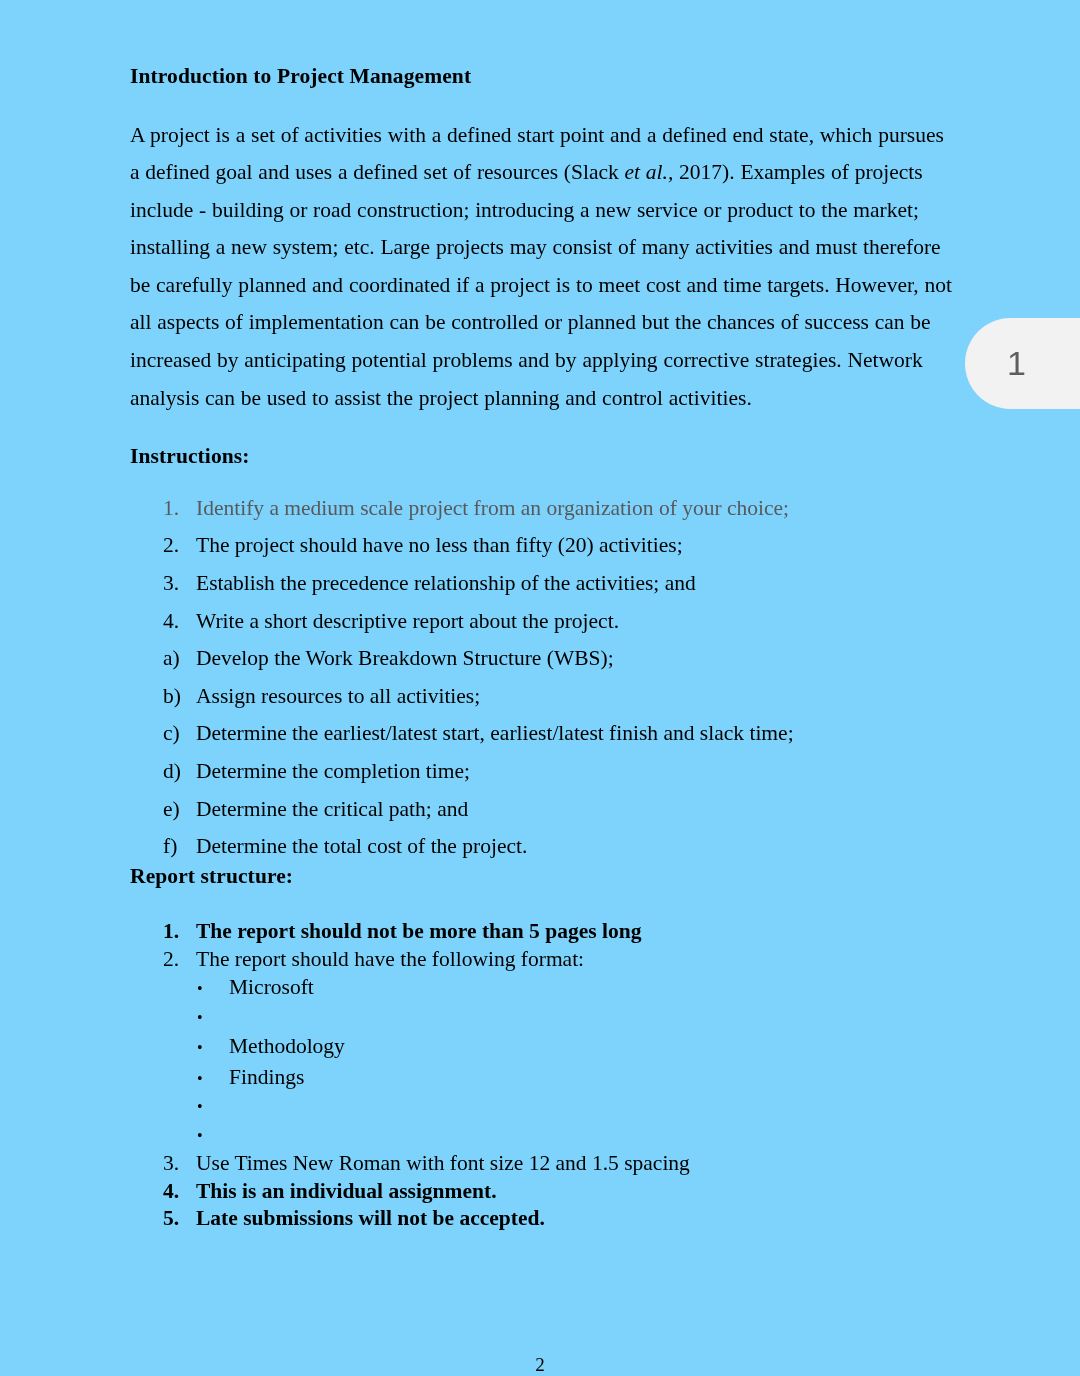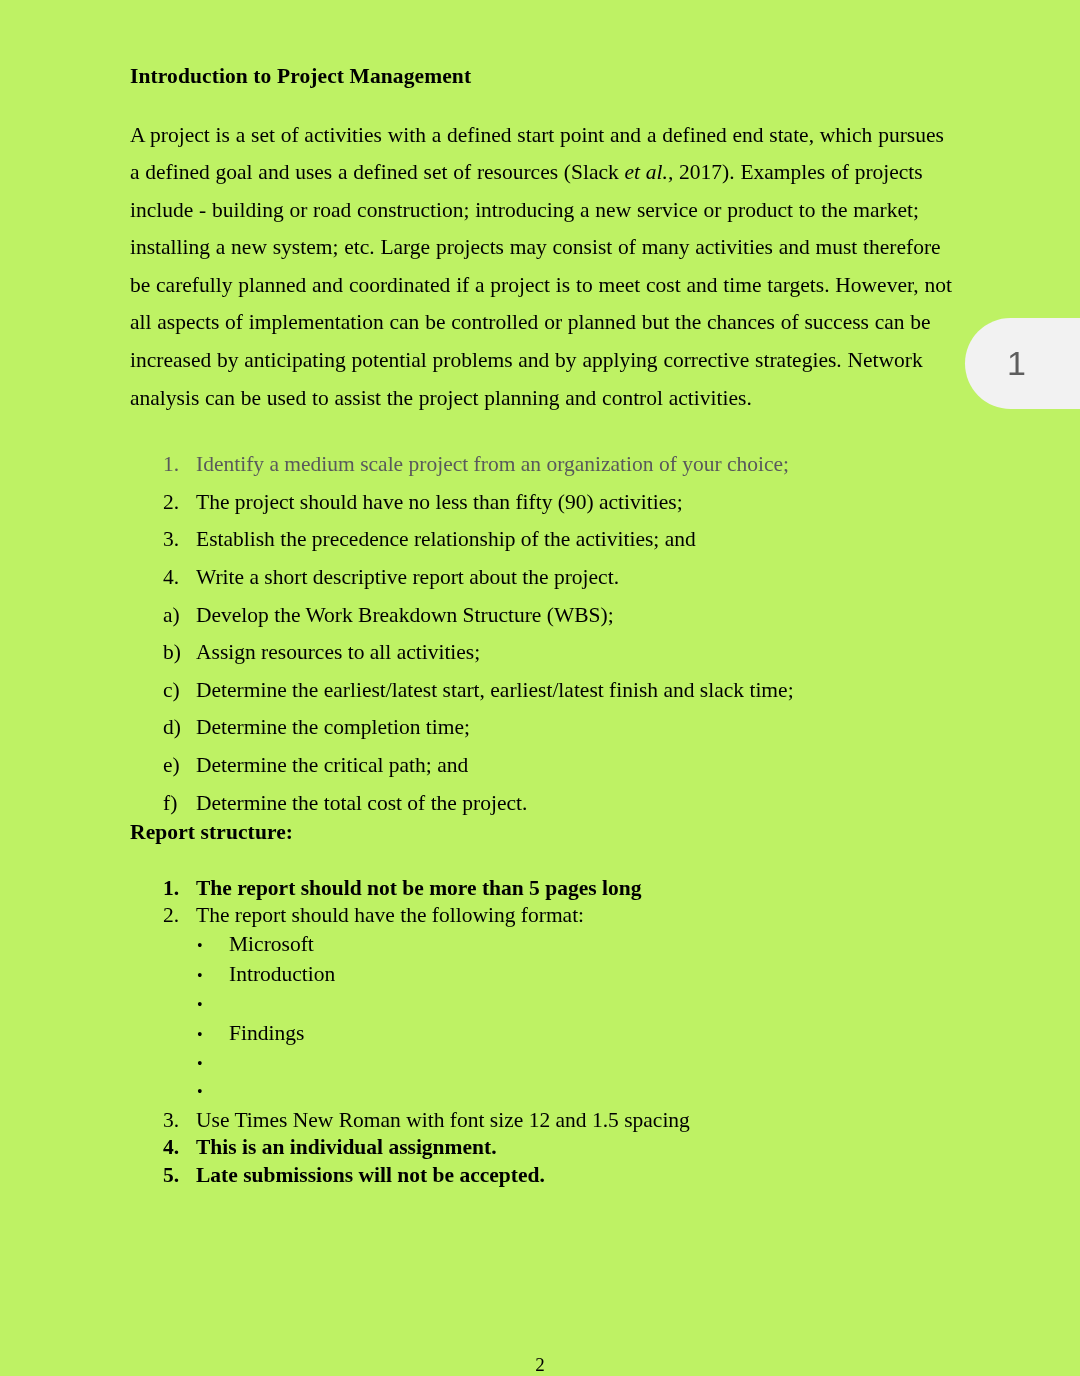--- a/index.html
+++ b/index.html
@@ -13,21 +13,21 @@
     position: relative;
     overflow: hidden;
     font-family: "Liberation Serif", "DejaVu Serif", serif;
     color: #000000;
     -webkit-font-smoothing: antialiased;
   }
 
   .page {
     position: absolute;
     inset: 0;
-    background: #bef264;
+    background: #7dd3fc;
   }
 
   .content {
     position: absolute;
     left: 130px;
     top: 66px;
     width: 822px;
   }
 
   
@@ -153,29 +153,30 @@
 <body>
 
 <div class="page">
 
   <div class="content">
 
     <h1 class="doc-heading heading-title">Introduction to Project Management</h1>
 
     <p class="body-para"><span>A project is a set of activities with a defined start point and a defined end state, which pursues a defined goal and uses a defined set of resources (Slack </span><i>et al.,</i><span> 2017). Examples of projects include - building or road construction; introducing a new service or product to the market; installing a new system; etc. Large projects may consist of many activities and must therefore be carefully planned and coordinated if a project is to meet cost and time targets. However, not all aspects of implementation can be controlled or planned but the chances of success can be increased by anticipating potential problems and by applying corrective strategies. Network analysis can be used to assist the project planning and control activities.</span></p>
 
+    <h2 class="doc-heading heading-instructions">Instructions:</h2>
 
     <ol class="plain list-instructions">
       <li class="li-row muted">
         <span class="li-marker">1.</span>
         <span class="li-text">Identify a medium scale project from an organization of your choice;</span>
       </li>
       <li class="li-row">
         <span class="li-marker">2.</span>
-        <span class="li-text">The project should have no less than fifty (90) activities;</span>
+        <span class="li-text">The project should have no less than fifty (20) activities;</span>
       </li>
       <li class="li-row">
         <span class="li-marker">3.</span>
         <span class="li-text">Establish the precedence relationship of the activities; and</span>
       </li>
       <li class="li-row">
         <span class="li-marker">4.</span>
         <span class="li-text">Write a short descriptive report about the project.</span>
       </li>
     </ol>
@@ -220,24 +221,24 @@
         <span class="li-text">The report should have the following format:</span>
       </li>
 
       <ul class="list-bullets">
         <li class="li-row">
           <span class="li-marker">•</span>
           <span class="li-text">Microsoft</span>
         </li>
         <li class="li-row">
           <span class="li-marker">•</span>
-          <span class="li-text">Introduction</span>
-        </li>
-        <li class="li-row">
-          <span class="li-marker">•</span>
+        </li>
+        <li class="li-row">
+          <span class="li-marker">•</span>
+          <span class="li-text">Methodology</span>
         </li>
         <li class="li-row">
           <span class="li-marker">•</span>
           <span class="li-text">Findings</span>
         </li>
         <li class="li-row">
           <span class="li-marker">•</span>
         </li>
         <li class="li-row">
           <span class="li-marker">•</span>

